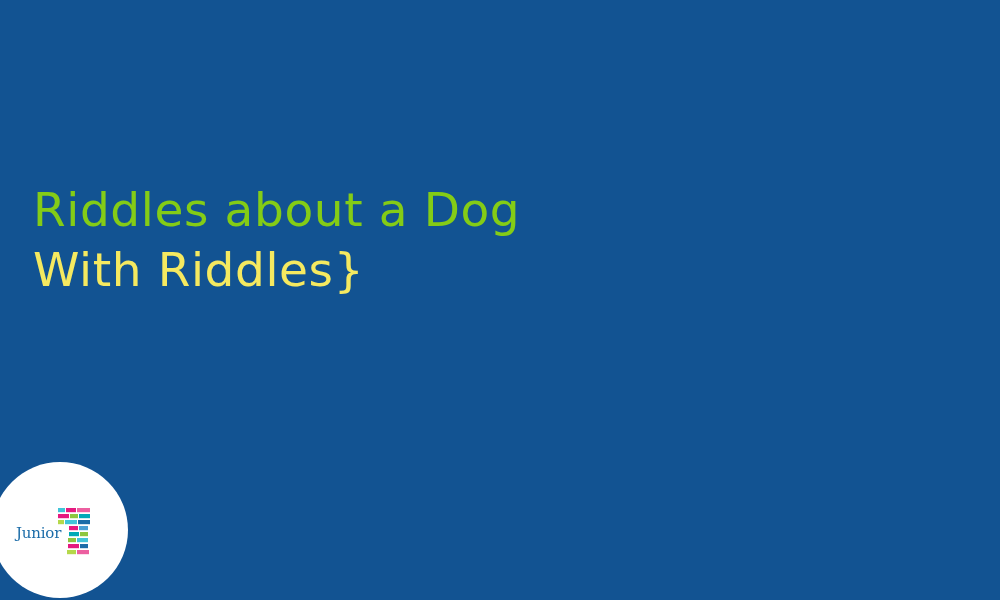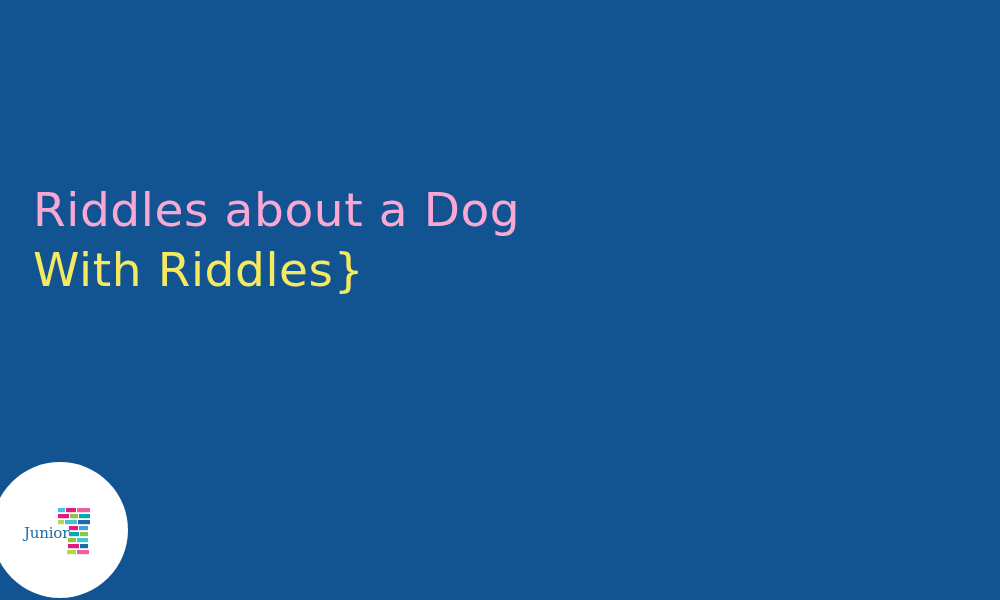--- a/index.html
+++ b/index.html
@@ -33,21 +33,21 @@
     display: block;
     font-family: "DejaVu Sans", sans-serif;
     font-size: 47px;
     font-weight: 400;
     letter-spacing: 0.6px;
     line-height: 60px;
     white-space: nowrap;
   }
 
   #title-line-1 {
-    color: #f9a8d4;
+    color: #84cc16;
   }
 
   #title-line-2 {
     color: #f5e960;
   }
 
   
   #logo-badge {
     position: absolute;
     left: -8px;
@@ -61,21 +61,21 @@
   #logo-lockup {
     position: absolute;
     left: 20px;
     top: 45px;
     width: 100px;
     height: 52px;
   }
 
   #logo-wordmark {
     position: absolute;
-    left: 12px;
+    left: 4px;
     top: 18px;
     font-family: "DejaVu Serif", serif;
     font-size: 15px;
     font-weight: 400;
     color: #1b6ca8;
     letter-spacing: -0.2px;
     line-height: 16px;
   }
 
   #logo-mark {

